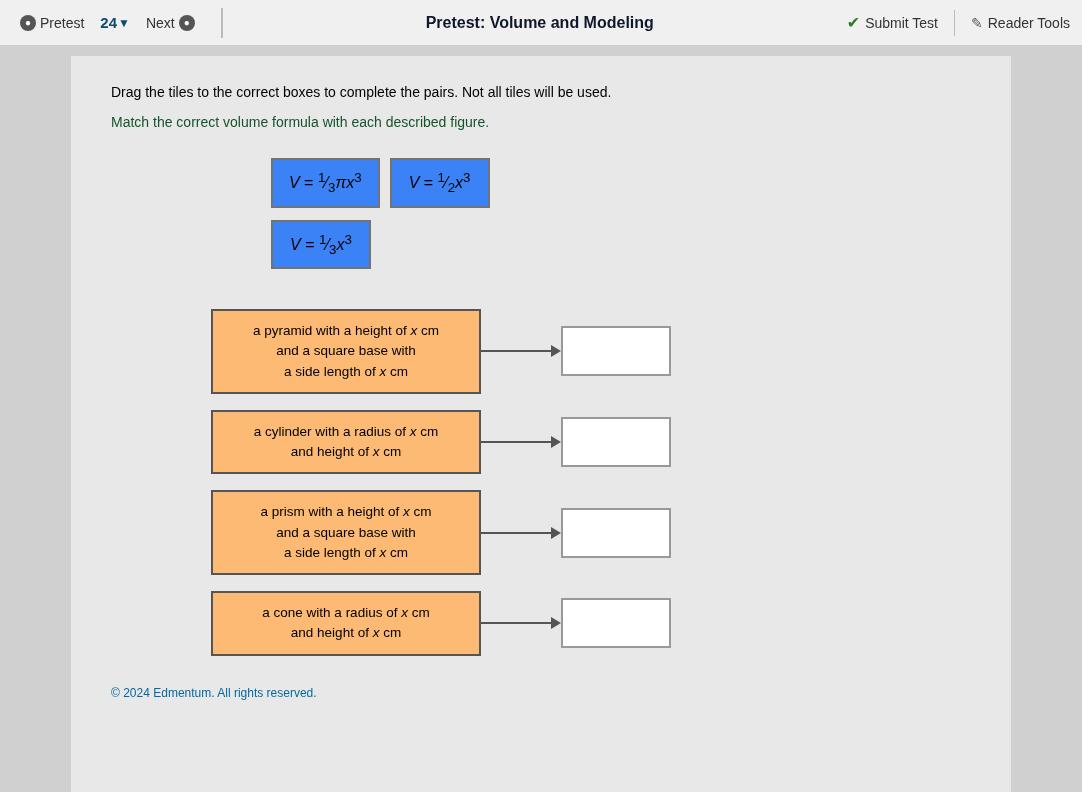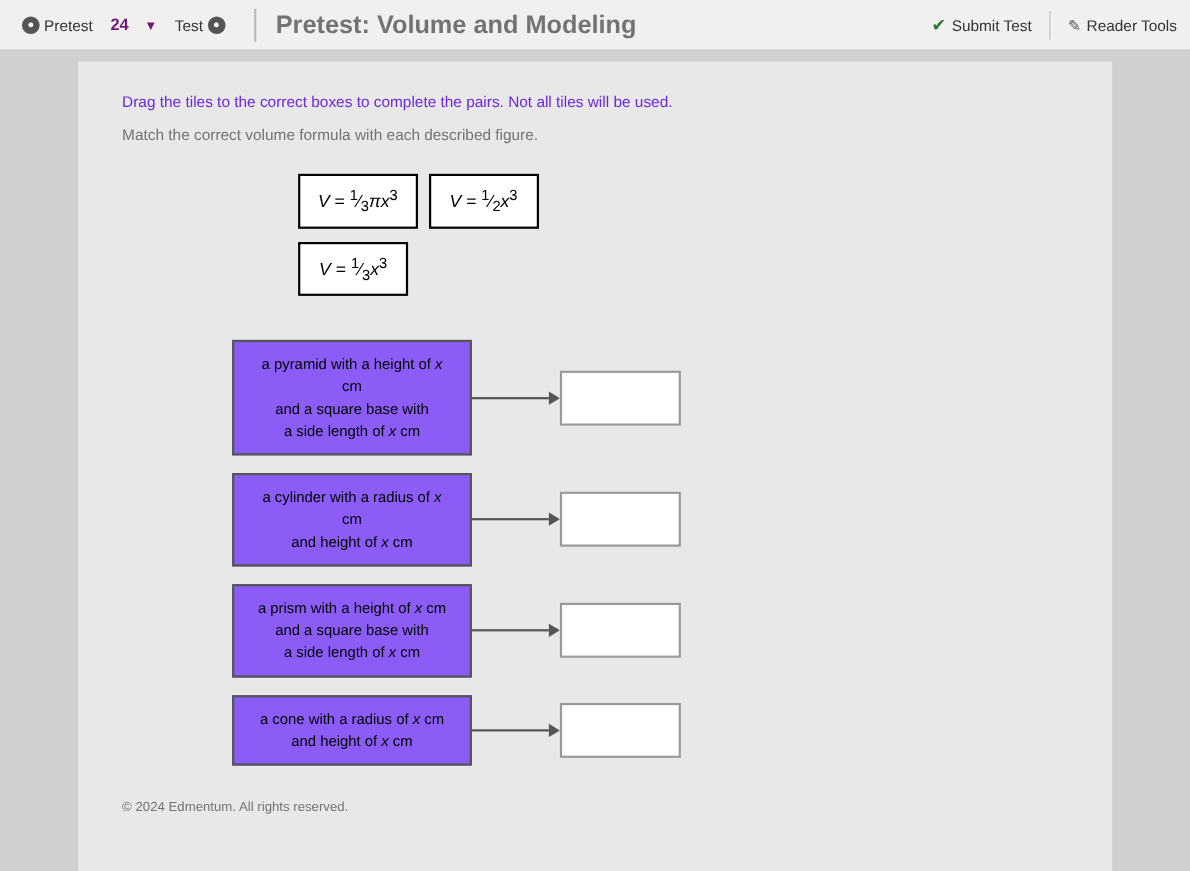--- a/index.html
+++ b/index.html
@@ -39,31 +39,32 @@
       background: #555;
       display: inline-flex;
       align-items: center;
       justify-content: center;
       color: white;
       font-size: 10px;
     }
     .page-num {
       font-size: 15px;
       font-weight: bold;
-      color: #701a75;
-      display: flex;
-      align-items: center;
-      gap: 14px;
+      color: #0c4a6e;
+      display: flex;
+      align-items: center;
+      gap: 1px;
       cursor: pointer;
     }
     .page-title {
       flex: 1;
-      font-size: 23px;
+      text-align: center;
+      font-size: 16px;
       font-weight: bold;
-      color: #737373;
+      color: #0f172a;
     }
     .nav-right {
       display: flex;
       align-items: center;
       gap: 16px;
       margin-left: auto;
     }
     .submit-btn {
       display: flex;
       align-items: center;
@@ -94,41 +95,41 @@
       background: #e8e8e8;
       width: 940px;
       margin: 0 auto;
       min-height: 740px;
       padding: 28px 40px 20px 40px;
       position: relative;
     }
 
     .instructions {
       font-size: 14px;
-      color: #6d28d9;
+      color: #000000;
       margin-bottom: 14px;
     }
 
     .match-instruction {
       font-size: 14px;
-      color: #737373;
+      color: #14532d;
       margin-bottom: 28px;
     }
 
     
     .tiles-row {
       display: flex;
       flex-wrap: wrap;
       gap: 10px;
       margin-bottom: 12px;
       padding-left: 160px;
     }
     .formula-tile {
-      border: 2px solid #000000;
-      background: #ffffff;
+      border: 2px solid #737373;
+      background: #3b82f6;
       padding: 10px 16px;
       font-size: 16px;
       min-width: 100px;
       text-align: center;
       cursor: grab;
     }
 
     .tiles-row2 {
       display: flex;
       gap: 10px;
@@ -145,25 +146,25 @@
     }
 
     .match-pair {
       display: flex;
       align-items: center;
       gap: 0;
     }
 
     .description-box {
       border: 2px solid #555;
-      background: #8b5cf6;
+      background: #fdba74;
       padding: 10px 16px;
       font-size: 13.5px;
       text-align: center;
-      width: 218px;
+      width: 270px;
       min-height: 56px;
       display: flex;
       align-items: flex-end;
       justify-content: center;
       line-height: 1.5;
     }
 
     .arrow-container {
       display: flex;
       align-items: center;
@@ -188,39 +189,39 @@
       width: 110px;
       min-height: 50px;
       display: flex;
       align-items: center;
       justify-content: center;
     }
 
     .footer {
       margin-top: 30px;
       font-size: 12px;
-      color: #737373;
+      color: #0369a1;
     }
   </style>
 </head>
 <body>
 
 <div class="nav-bar">
   <div class="nav-btn">
     <span class="circle-icon">●</span>
     <span>Pretest</span>
   </div>
 
   <div class="page-num">
     <span>24</span>
     <span style="font-size:12px;">▼</span>
   </div>
 
   <div class="nav-btn">
-    <span>Test</span>
+    <span>Next</span>
     <span class="circle-icon">●</span>
   </div>
 
   <div style="width:2px;height:30px;background:#bbb;margin:0 10px;"></div>
 
   <div class="page-title">Pretest: Volume and Modeling</div>
 
   <div class="nav-right">
     <div class="submit-btn">
       <span class="check-icon">✔</span>

